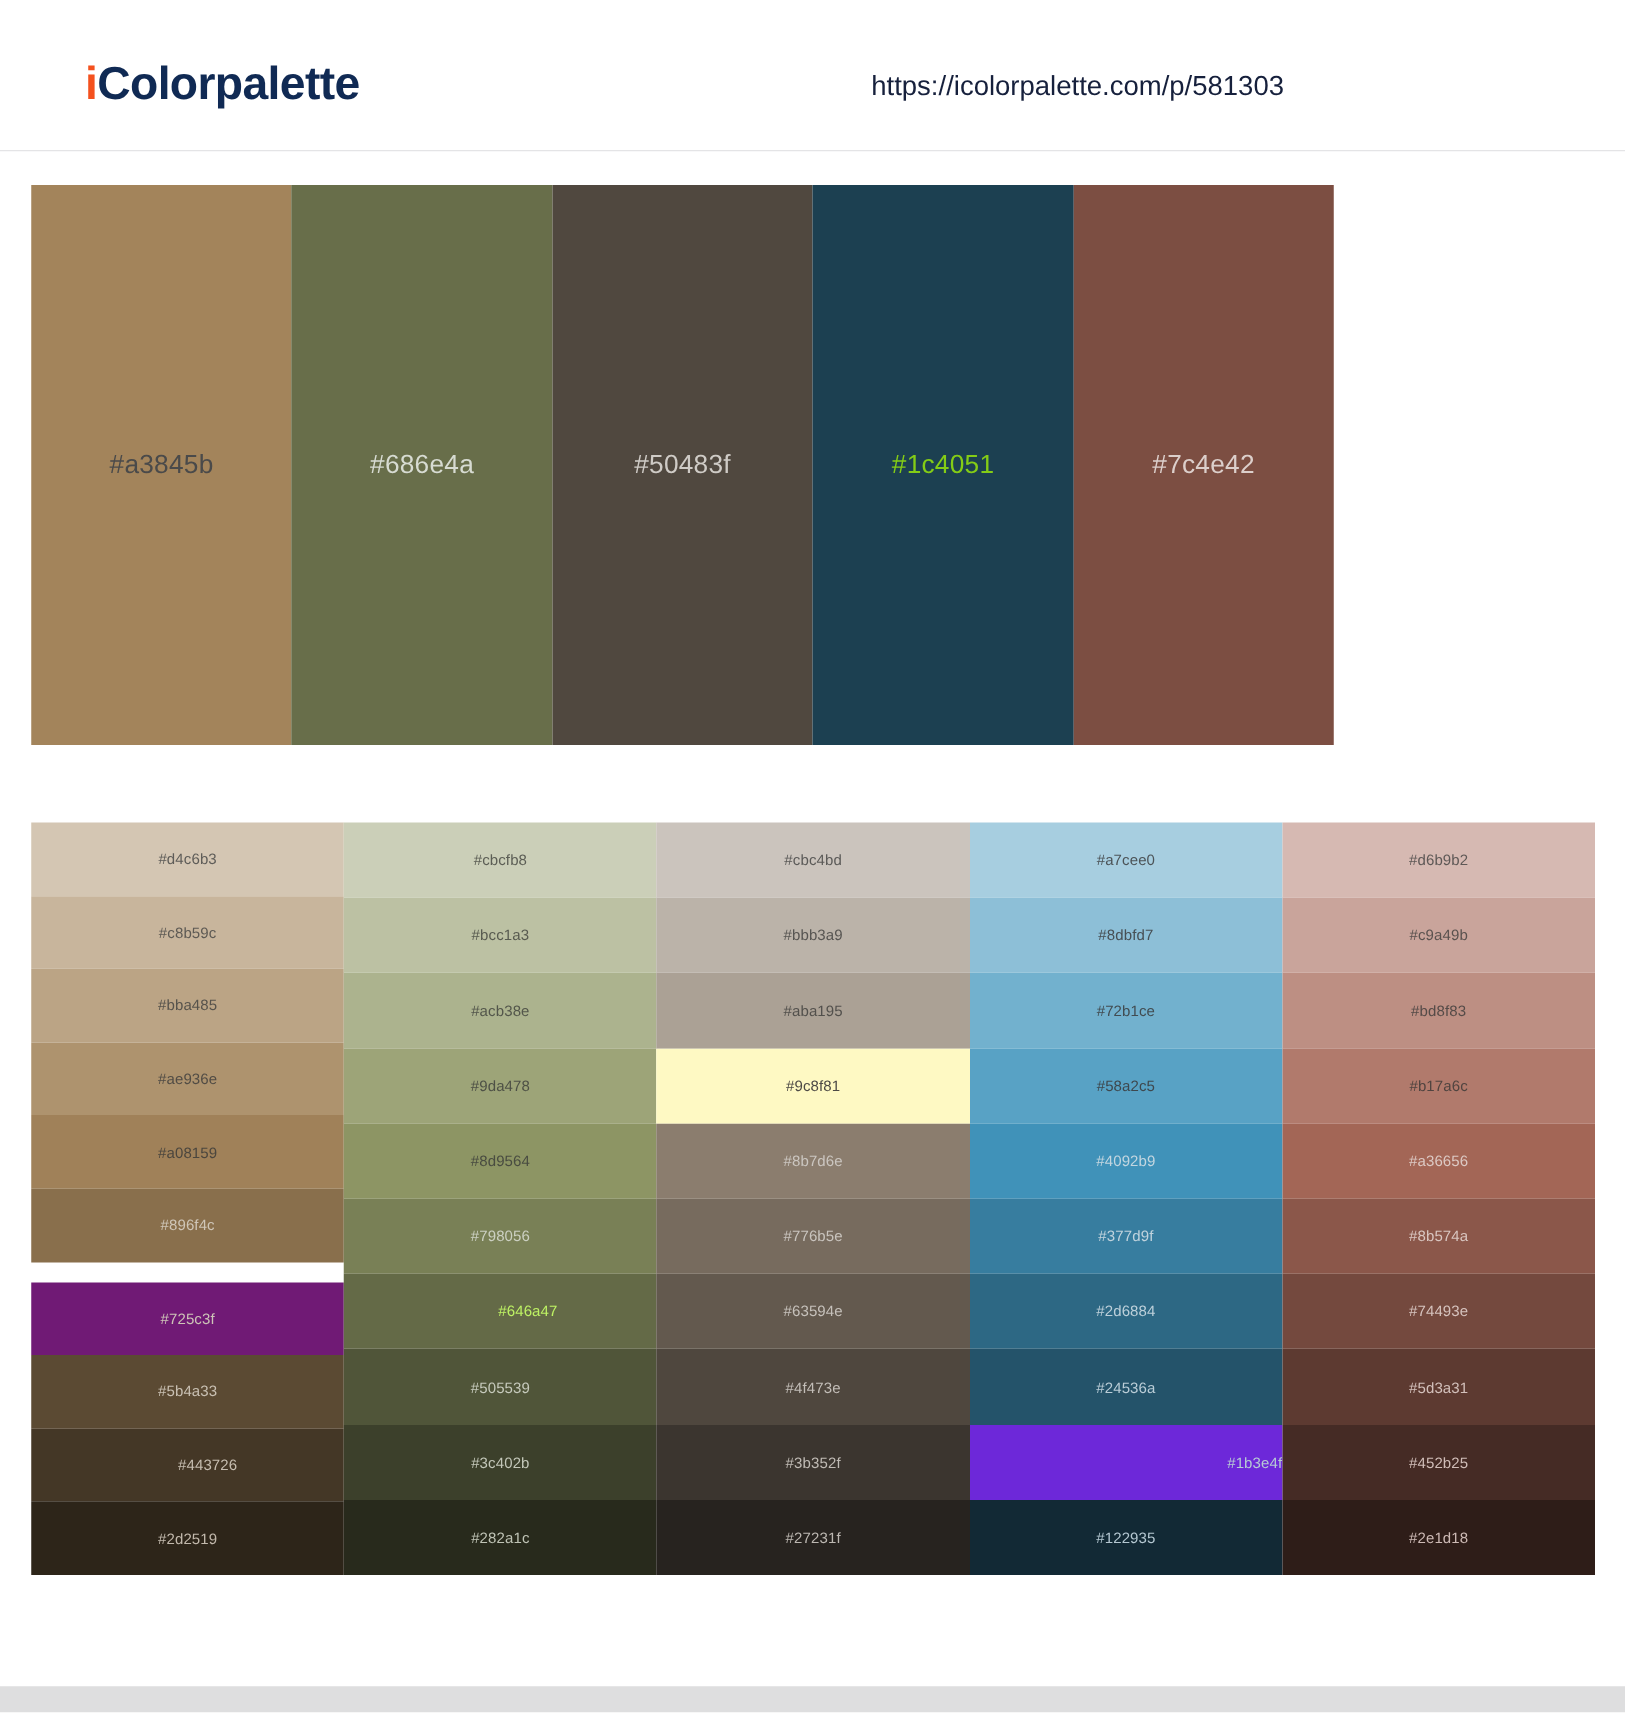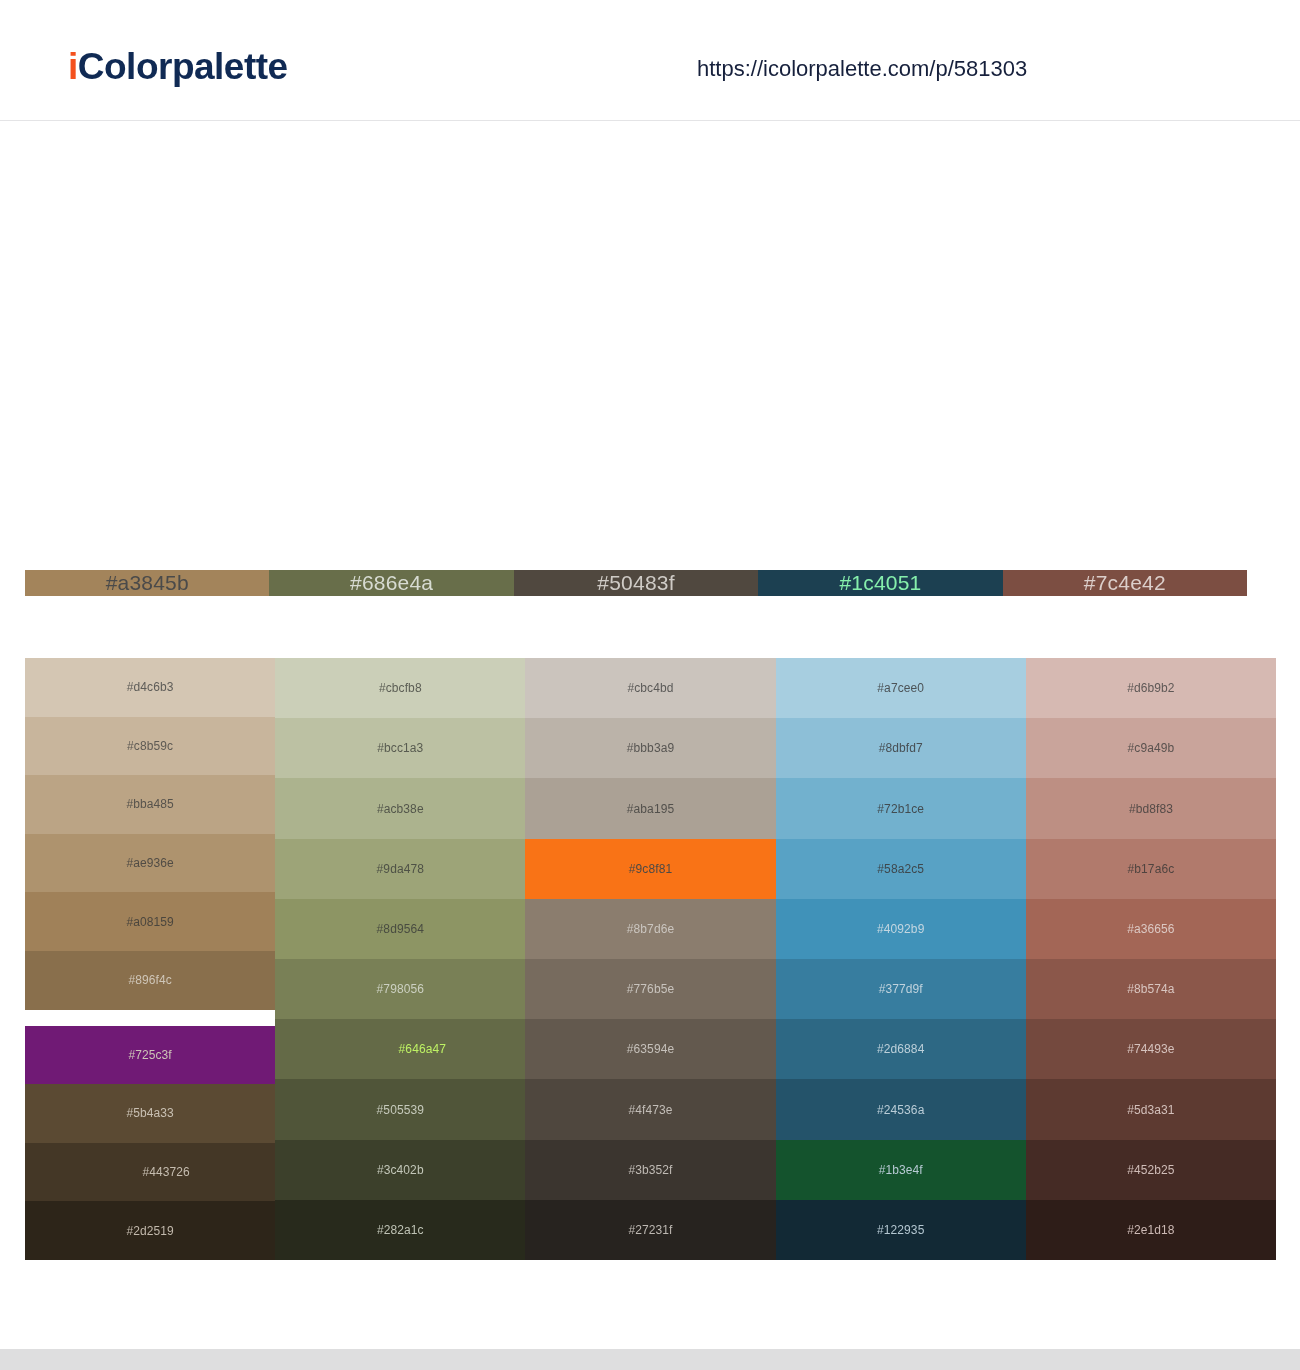--- a/index.html
+++ b/index.html
@@ -49,24 +49,23 @@
     color: #16203c;
     line-height: 30px;
     white-space: nowrap;
   }
 
   
   .main-palette {
     position: absolute;
     left: 25px;
     top: 148px;
-    width: 1222px;
+    width: 1042px;
     height: 448px;
     display: flex;
-    align-items: flex-end;
   }
   .main-swatch {
     flex: 1 1 0;
     position: relative;
     display: flex;
     align-items: center;
     justify-content: center;
   }
   .main-swatch .label {
     font-size: 21px;
@@ -126,21 +125,21 @@
     <div class="main-swatch" style="background-color: rgb(163, 132, 91);">
       <span class="label" style="color: rgb(74, 74, 74);">#a3845b</span>
     </div>
     <div class="main-swatch" style="background-color: rgb(104, 110, 74);">
       <span class="label" style="color: rgb(215, 219, 210);">#686e4a</span>
     </div>
     <div class="main-swatch" style="background-color: rgb(80, 72, 63);">
       <span class="label" style="color: rgb(207, 203, 198);">#50483f</span>
     </div>
     <div class="main-swatch" style="background-color: rgb(28, 64, 81);">
-      <span class="label" style="color: #86efac;">#1c4051</span>
+      <span class="label" style="color: #84cc16;">#1c4051</span>
     </div>
     <div class="main-swatch" style="background-color: rgb(124, 78, 66);">
       <span class="label" style="color: rgb(220, 207, 203);">#7c4e42</span>
     </div>
   </div>
 
   <div class="shade-grid">
       <div class="shade-col">
         <div class="shade-cell" style="background-color: rgb(212, 198, 179);">
           <span class="label" style="color: rgb(94, 92, 88);">#d4c6b3</span>
@@ -208,21 +207,21 @@
       <div class="shade-col">
         <div class="shade-cell" style="background-color: rgb(203, 196, 189);">
           <span class="label" style="color: rgb(91, 90, 88);">#cbc4bd</span>
         </div>
         <div class="shade-cell" style="background-color: rgb(187, 179, 169);">
           <span class="label" style="color: rgb(87, 85, 82);">#bbb3a9</span>
         </div>
         <div class="shade-cell" style="background-color: rgb(171, 161, 149);">
           <span class="label" style="color: rgb(82, 80, 76);">#aba195</span>
         </div>
-        <div class="shade-cell" style="background-color: #f97316;">
+        <div class="shade-cell" style="background-color: #fef9c3;">
           <span class="label" style="color: rgb(77, 74, 70);">#9c8f81</span>
         </div>
         <div class="shade-cell" style="background-color: rgb(139, 125, 110);">
           <span class="label" style="color: rgb(203, 198, 192);">#8b7d6e</span>
         </div>
         <div class="shade-cell" style="background-color: rgb(119, 107, 94);">
           <span class="label" style="color: rgb(201, 196, 190);">#776b5e</span>
         </div>
         <div class="shade-cell" style="background-color: rgb(99, 89, 78);">
           <span class="label" style="color: rgb(198, 193, 187);">#63594e</span>
@@ -255,21 +254,21 @@
         </div>
         <div class="shade-cell" style="background-color: rgb(55, 125, 159);">
           <span class="label" style="color: rgb(192, 211, 221);">#377d9f</span>
         </div>
         <div class="shade-cell" style="background-color: rgb(45, 104, 132);">
           <span class="label" style="color: rgb(189, 208, 218);">#2d6884</span>
         </div>
         <div class="shade-cell" style="background-color: rgb(36, 83, 106);">
           <span class="label" style="color: rgb(186, 205, 215);">#24536a</span>
         </div>
-        <div class="shade-cell" style="background-color: #14532d;">
+        <div class="shade-cell" style="background-color: #6d28d9; justify-content: flex-end;">
           <span class="label" style="color: rgb(183, 202, 212);">#1b3e4f</span>
         </div>
         <div class="shade-cell" style="background-color: rgb(18, 41, 53);">
           <span class="label" style="color: rgb(180, 199, 209);">#122935</span>
         </div>
       </div>
       <div class="shade-col">
         <div class="shade-cell" style="background-color: rgb(214, 185, 178);">
           <span class="label" style="color: rgb(94, 88, 86);">#d6b9b2</span>
         </div>

